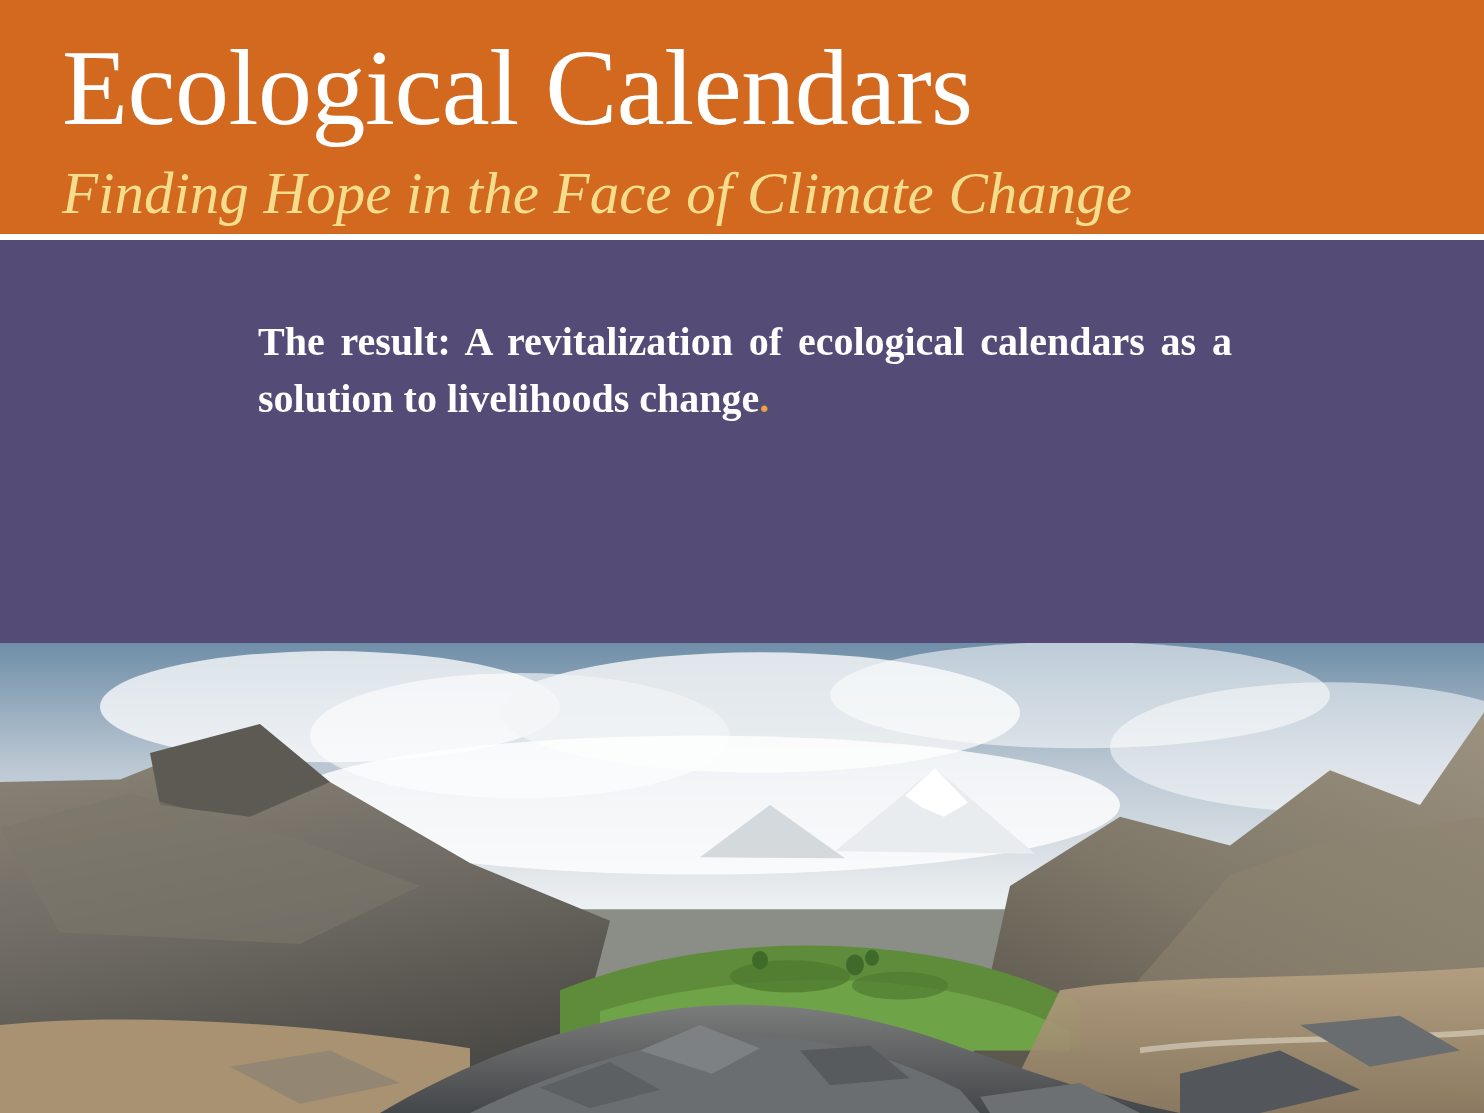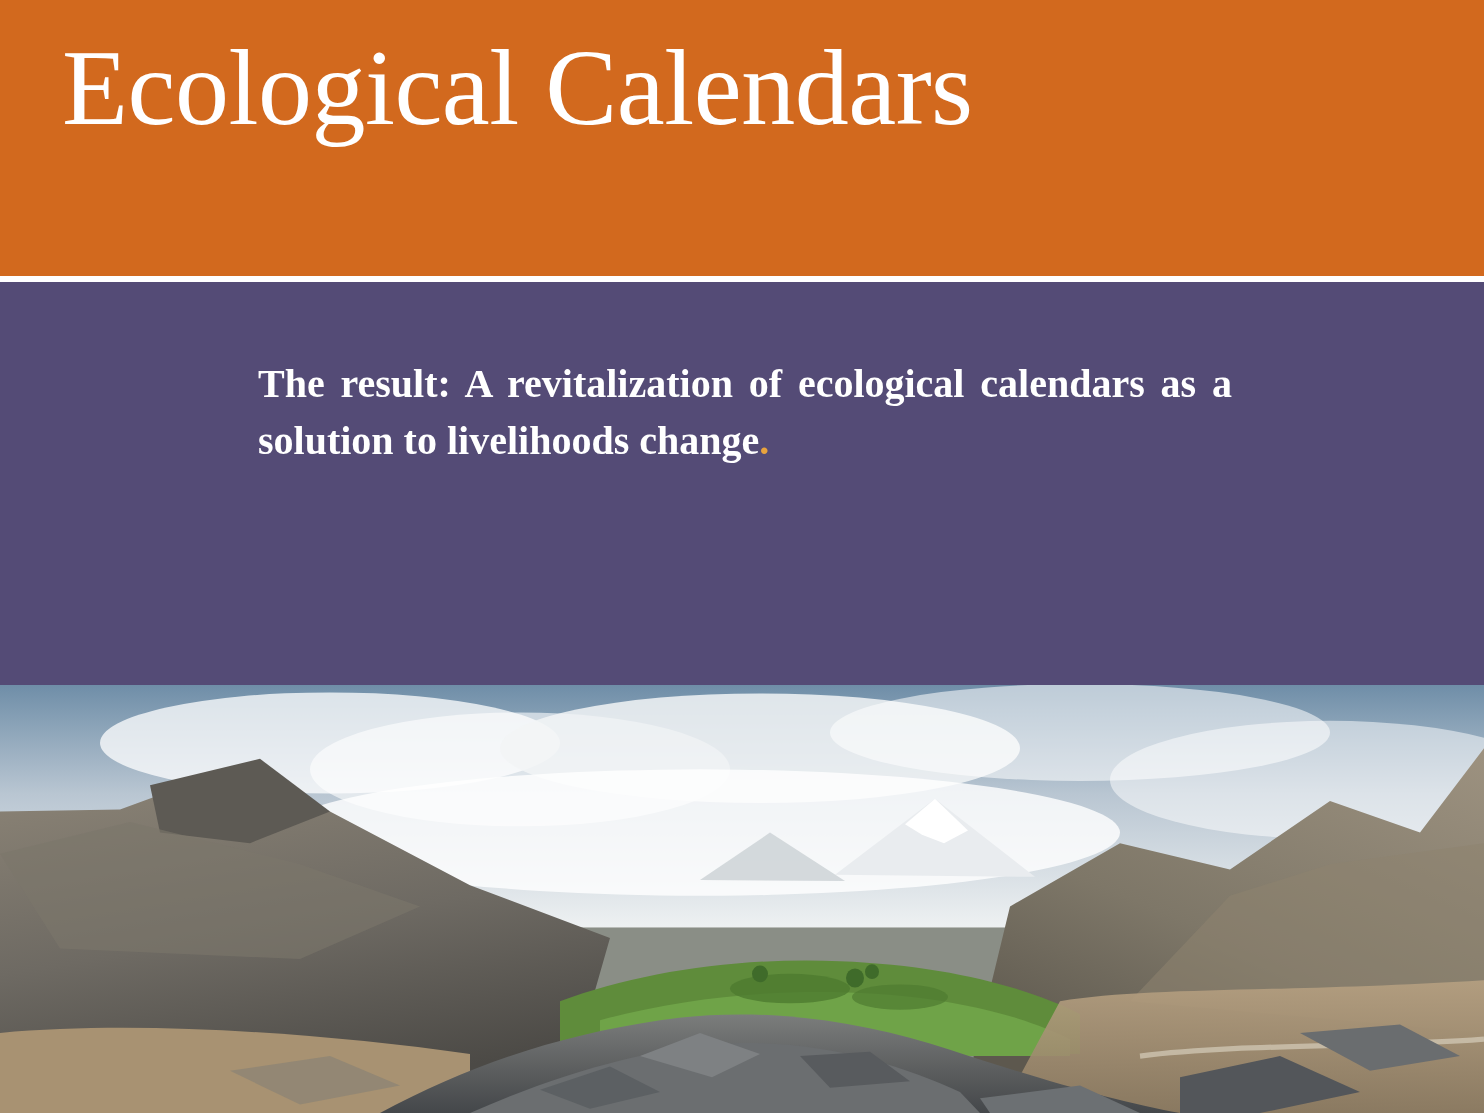--- a/index.html
+++ b/index.html
@@ -21,21 +21,21 @@
     display: flex;
     flex-direction: column;
   }
 
   
   .header {
     background: #d2691e;
     background-color: #d2691e;
     padding: 10px 0 16px 0;
     box-sizing: border-box;
-    height: 276px;
+    height: 234px;
     position: relative;
   }
   .title {
     font-family: "Liberation Serif", serif;
     color: #ffffff;
     font-size: 108px;
     line-height: 1.18;
     font-weight: normal;
     letter-spacing: -0.5px;
     margin: 0;
@@ -109,20 +109,21 @@
     height: 100%;
   }
 </style>
 </head>
 <body>
 
 <div class="poster">
 
   <div class="header">
     <h1 class="title">Ecological Calendars</h1>
+    <p class="subtitle">Finding Hope in the Face of Climate Change</p>
   </div>
 
   <div class="divider"></div>
 
   <div class="body-band">
     <div class="result-wrap">
       <p class="result"><span>The result: A revitalization of ecological calendars as a solution to livelihoods change</span><span class="accent">.</span></p>
     </div>
   </div>
 

